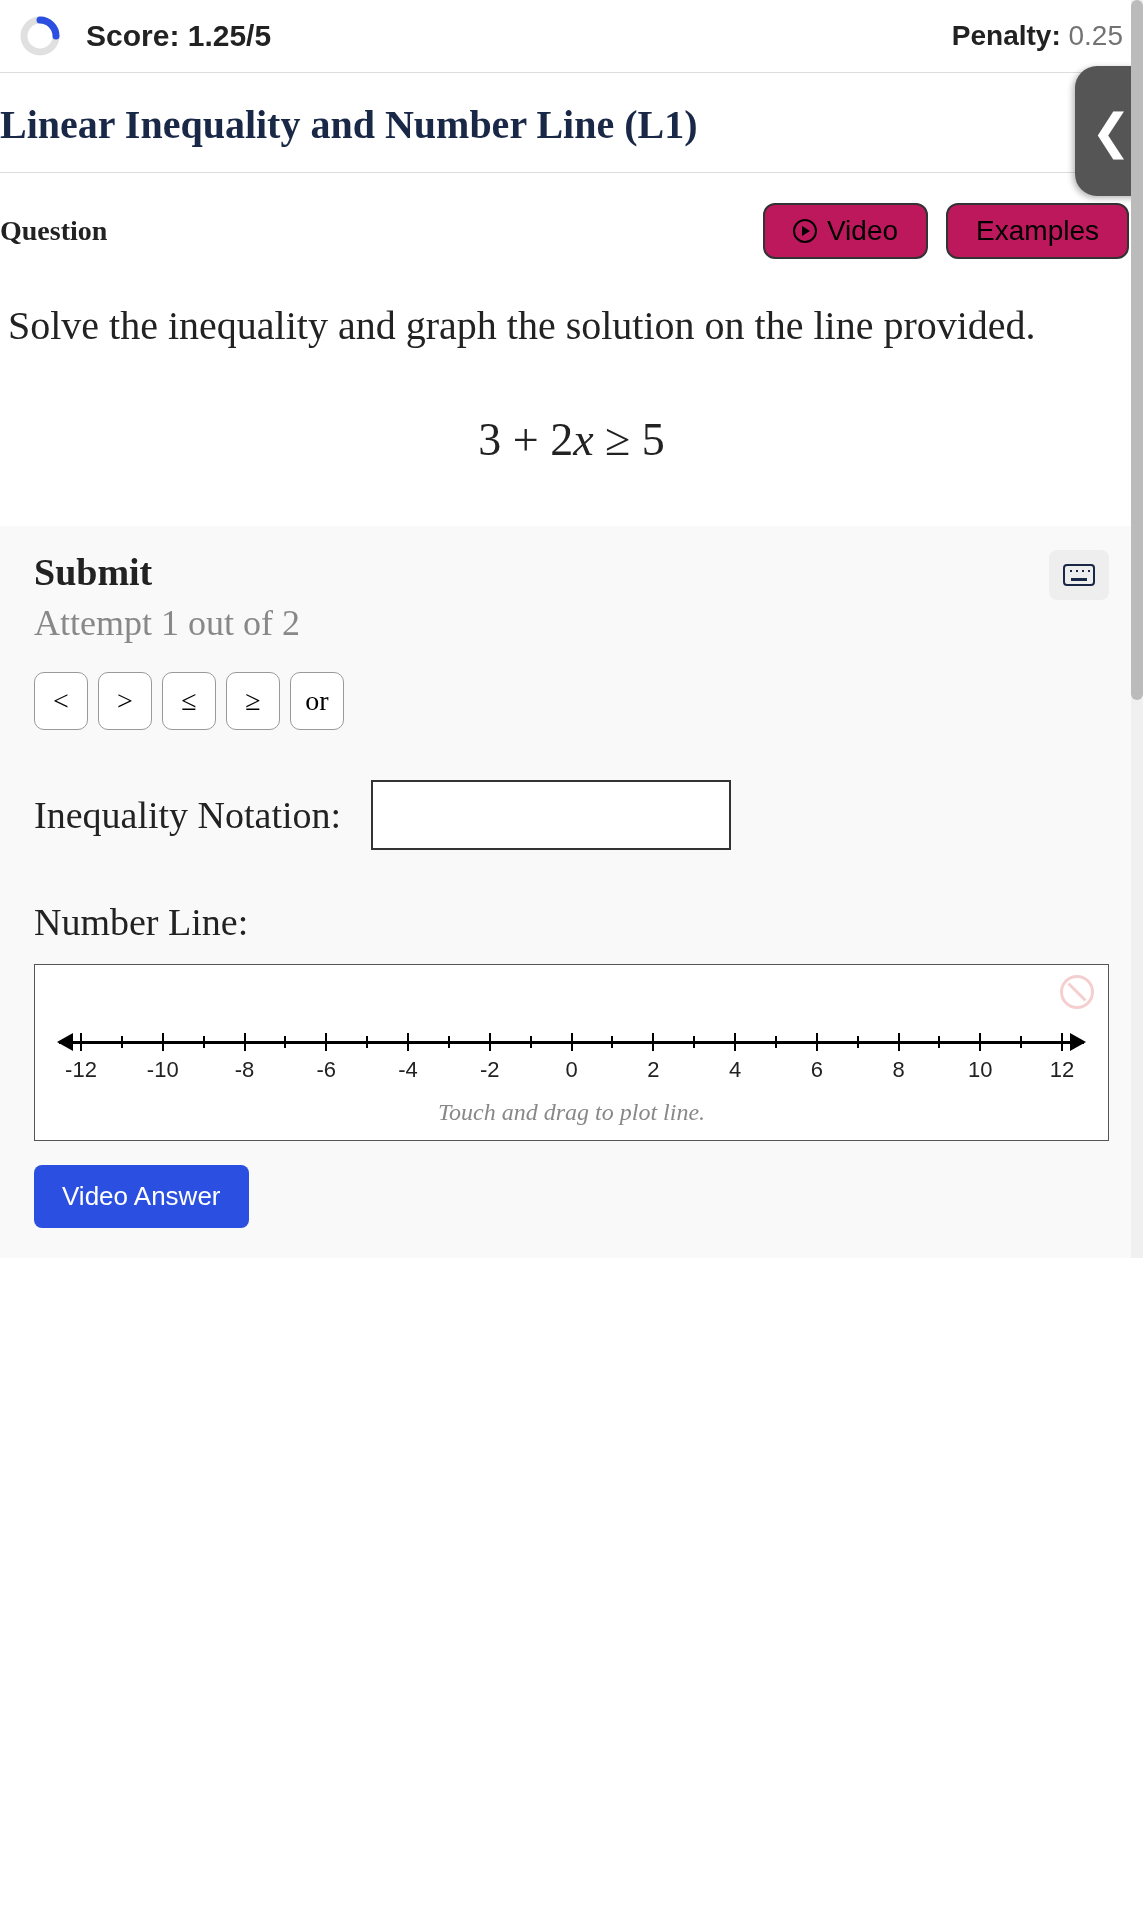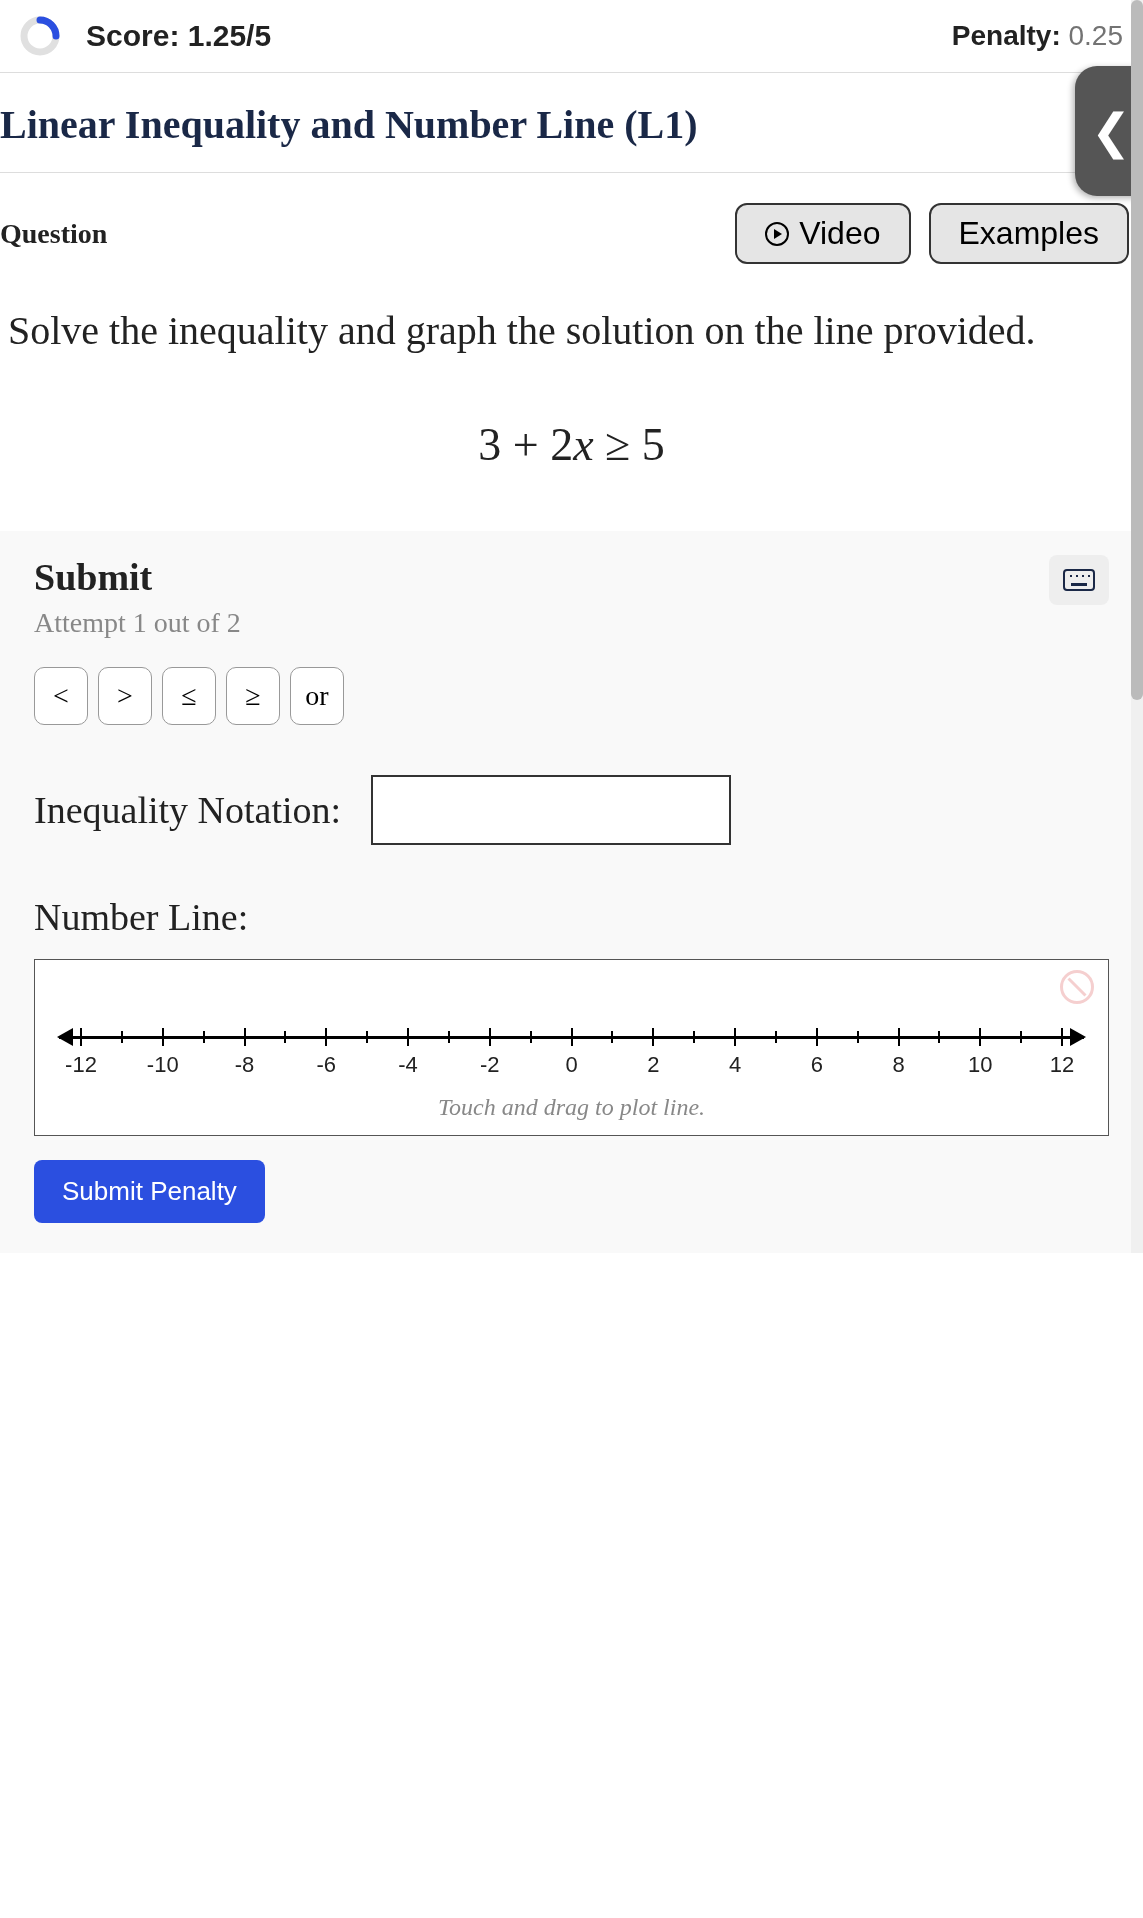--- a/index.html
+++ b/index.html
@@ -47,23 +47,23 @@
 .question-label {
   font-size: 28px;
   font-weight: bold;
   font-family: Georgia, serif;
   flex: 1;
 }
 .pill-btn {
   border: 2px solid #333;
   border-radius: 12px;
   padding: 10px 28px;
-  font-size: 32px;
+  font-size: 28px;
   font-family: 'Helvetica Neue', Arial, sans-serif;
-  background: #e5e5e5;
+  background: #be185d;
   display: flex;
   align-items: center;
   gap: 10px;
   cursor: pointer;
 }
 .play-icon {
   width: 24px; height: 24px; border: 2px solid #000; border-radius: 50%;
   display: flex; align-items: center; justify-content: center;
 }
 .play-icon::after {
@@ -97,21 +97,21 @@
   display: flex;
   justify-content: space-between;
   align-items: flex-start;
 }
 .answer-title {
   font-size: 38px;
   font-weight: bold;
   font-family: Georgia, serif;
 }
 .attempt-text {
-  font-size: 28px;
+  font-size: 36px;
   color: #888;
   font-family: Georgia, serif;
   margin-top: 8px;
 }
 .keyboard-btn {
   width: 60px; height: 50px;
   background: #eee;
   border-radius: 8px;
   display: flex; align-items: center; justify-content: center;
   cursor: pointer;
@@ -464,21 +464,21 @@
           </div>
           <div class="tick tick-major">
             <div class="tick-mark"></div>
             <div class="tick-label">12</div>
           </div>
         </div>
     </div>
     <div class="drag-hint">Touch and drag to plot line.</div>
   </div>
 
-  <button class="submit-btn">Submit Penalty</button>
+  <button class="submit-btn">Video Answer</button>
 </div>
 
 <div class="side-tab">
   <span>❮</span>
 </div>
 
 <div class="scrollbar">
   <div class="scrollbar-thumb"></div>
 </div>
 

